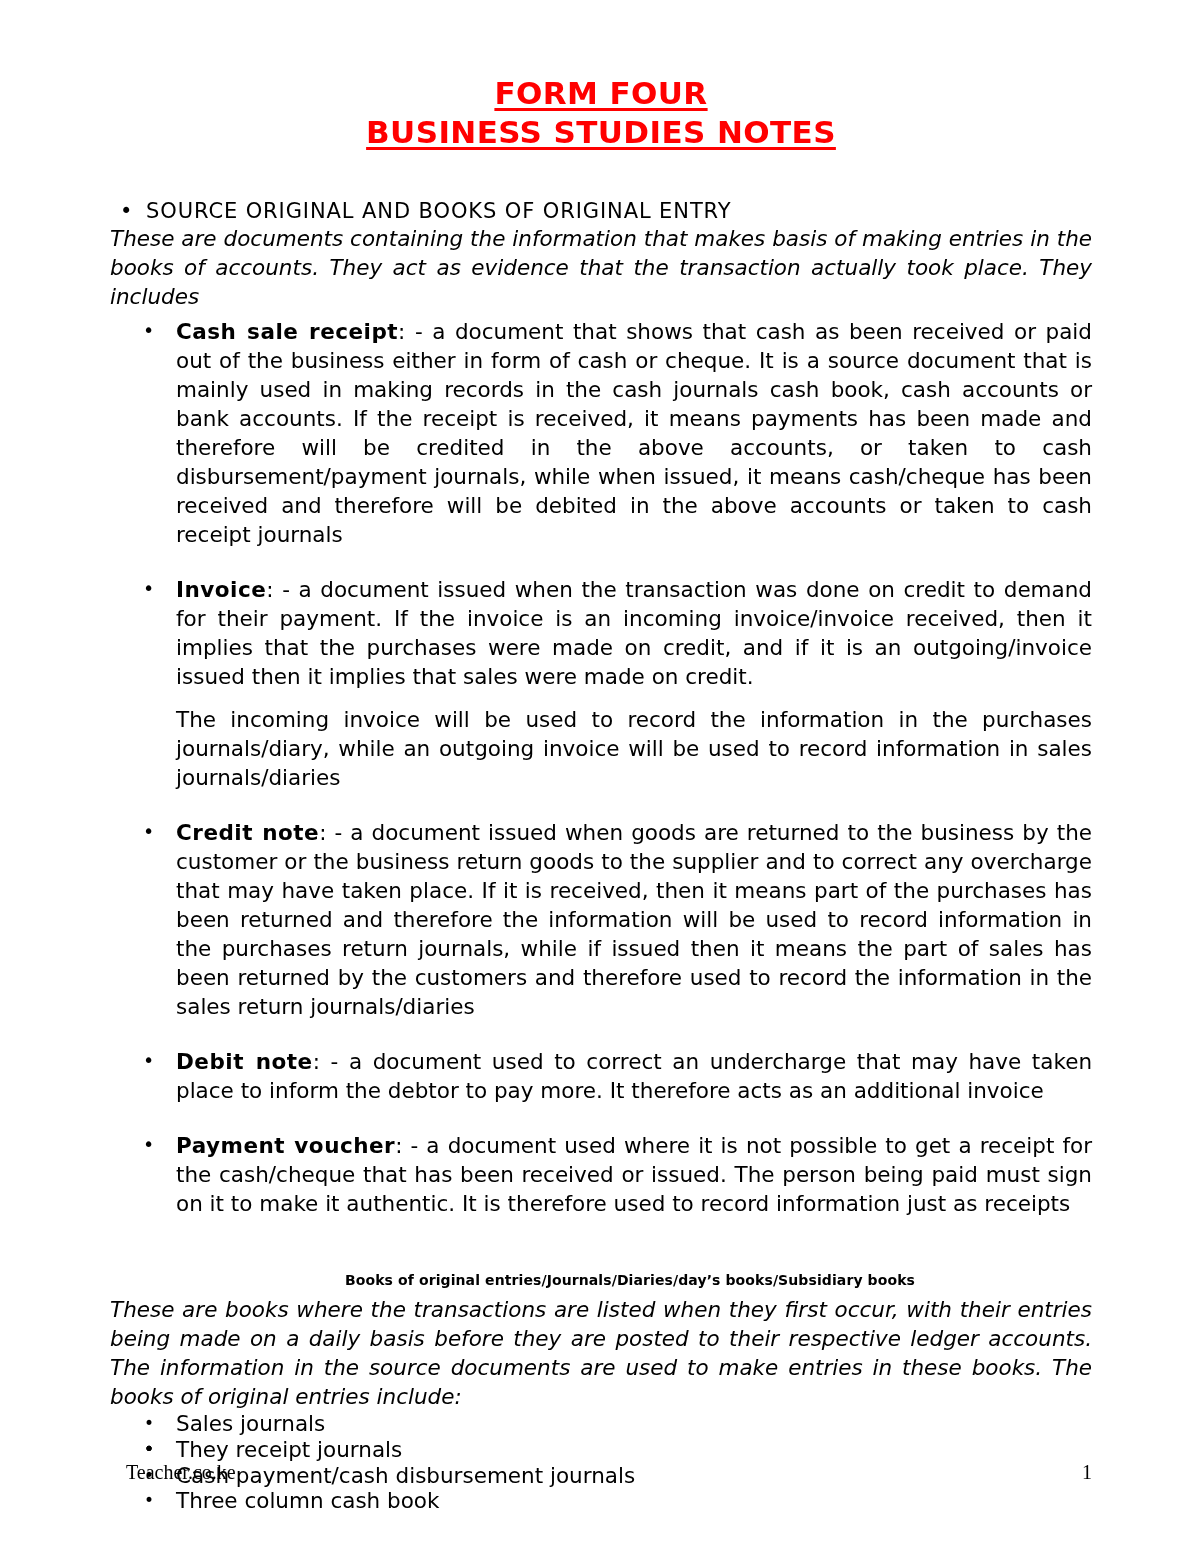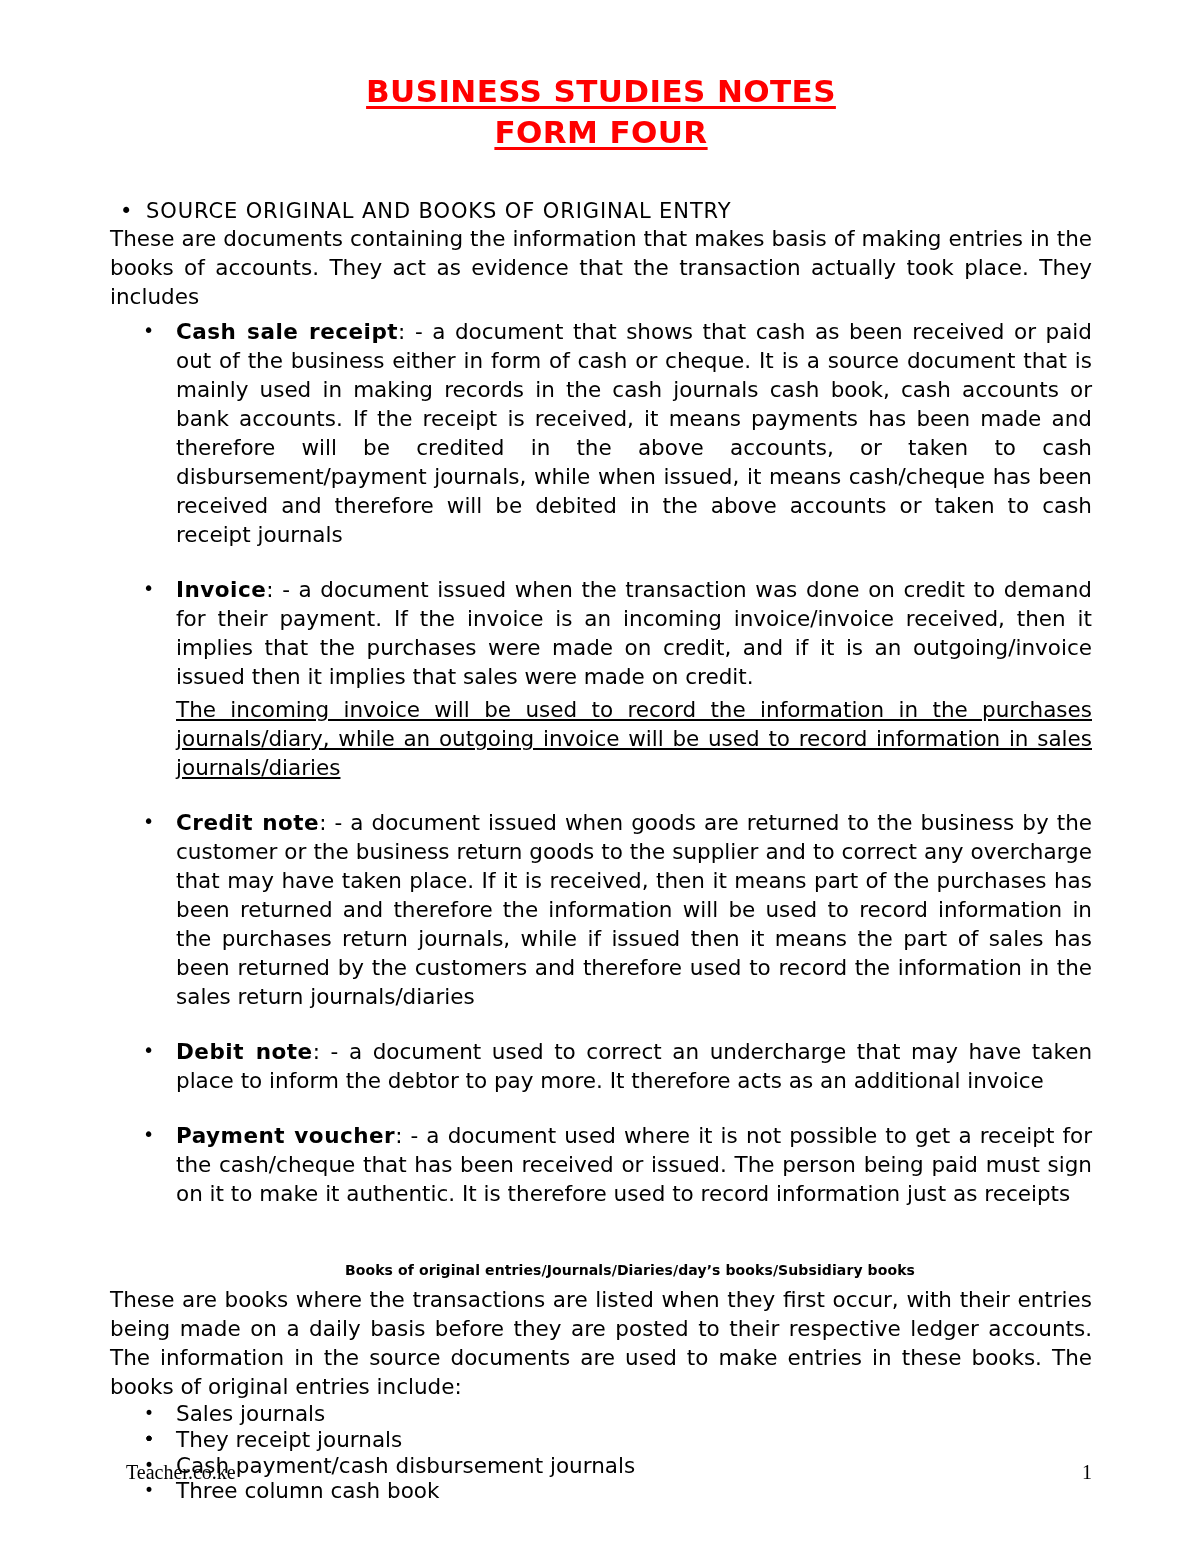--- a/index.html
+++ b/index.html
@@ -72,20 +72,21 @@
   }
 
   
   p.body {
     margin: 0;
     padding: 0;
     font-size: 21.5px;
     line-height: 29px;
     text-align: justify;
     text-justify: inter-word;
+    font-style: italic;
   }
   .intro {
     margin-top: 20px;
   }
 
   
   ul.def-list {
     list-style: none;
     margin: 0;
     padding: 0;
@@ -108,22 +109,21 @@
     top: -1px;
     font-size: 19px;
     line-height: 29px;
   }
   ul.def-list > li .term {
     font-weight: bold;
     letter-spacing: 0.5px;
   }
   ul.def-list > li .sub-para {
     display: block;
-    margin-top: 4px;
-    text-decoration: underline;
+    margin-top: 14px;
   }
 
   
   .sub-head {
     text-align: center;
     font-weight: bold;
     font-size: 14px;
     line-height: 29px;
     margin: 0;
     padding-left: 58px;
@@ -166,22 +166,22 @@
     color: #000000;
   }
 </style>
 </head>
 <body>
 
 <div class="page">
   <div class="content">
 
     <h1 class="doc-title">
+      <span class="tline tline2">FORM FOUR</span>
       <span class="tline">BUSINESS STUDIES NOTES</span>
-      <span class="tline tline2">FORM FOUR</span>
     </h1>
 
     <div class="section-head">
       <span class="bullet">•</span>
       <span>SOURCE ORIGINAL AND BOOKS OF ORIGINAL ENTRY</span>
     </div>
 
     <p class="body intro">These are documents containing the information that makes basis of making entries in the books of accounts. They act as evidence that the transaction actually took place. They includes</p>
 
     <ul class="def-list">

